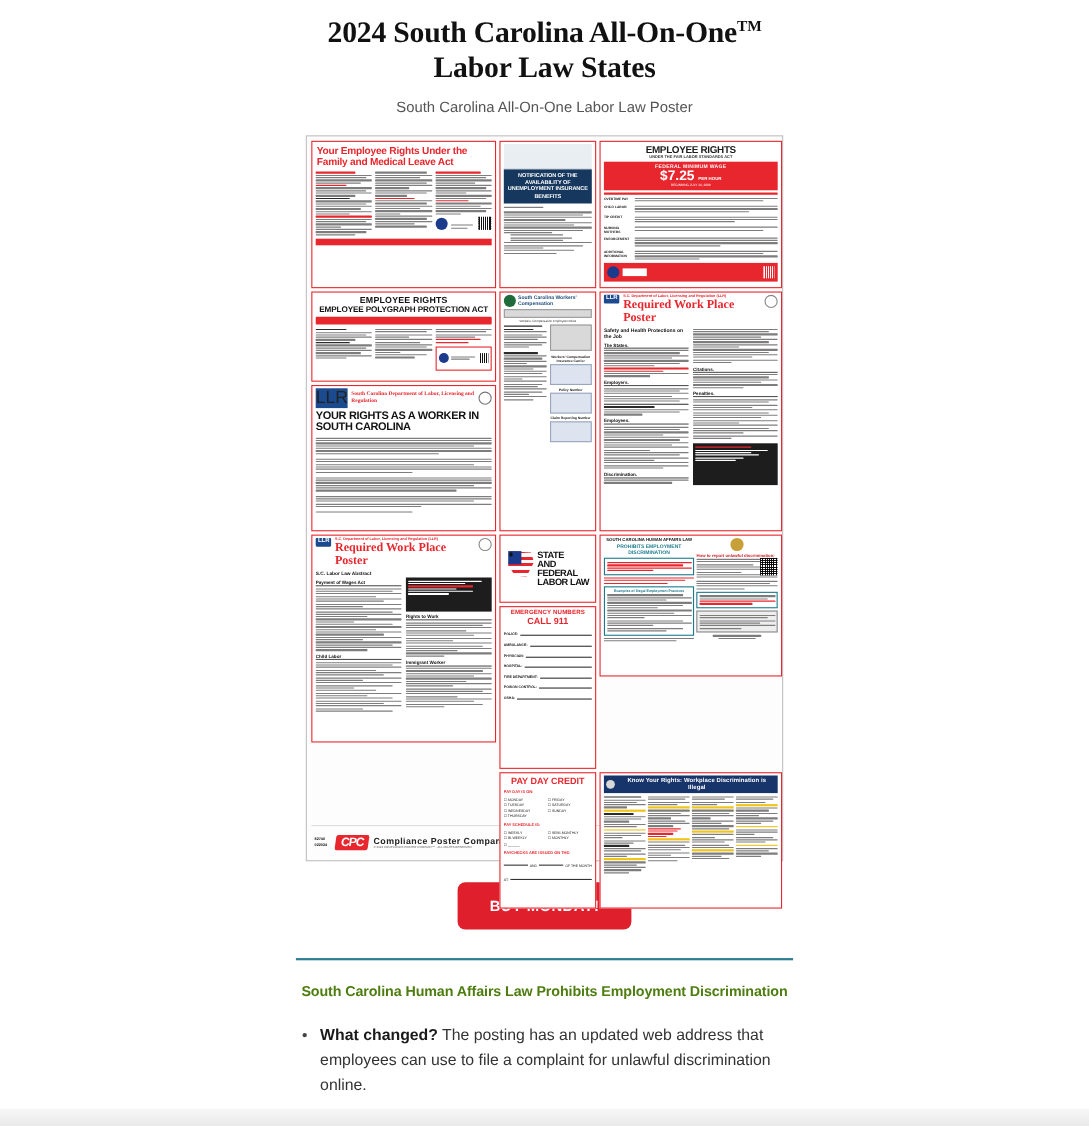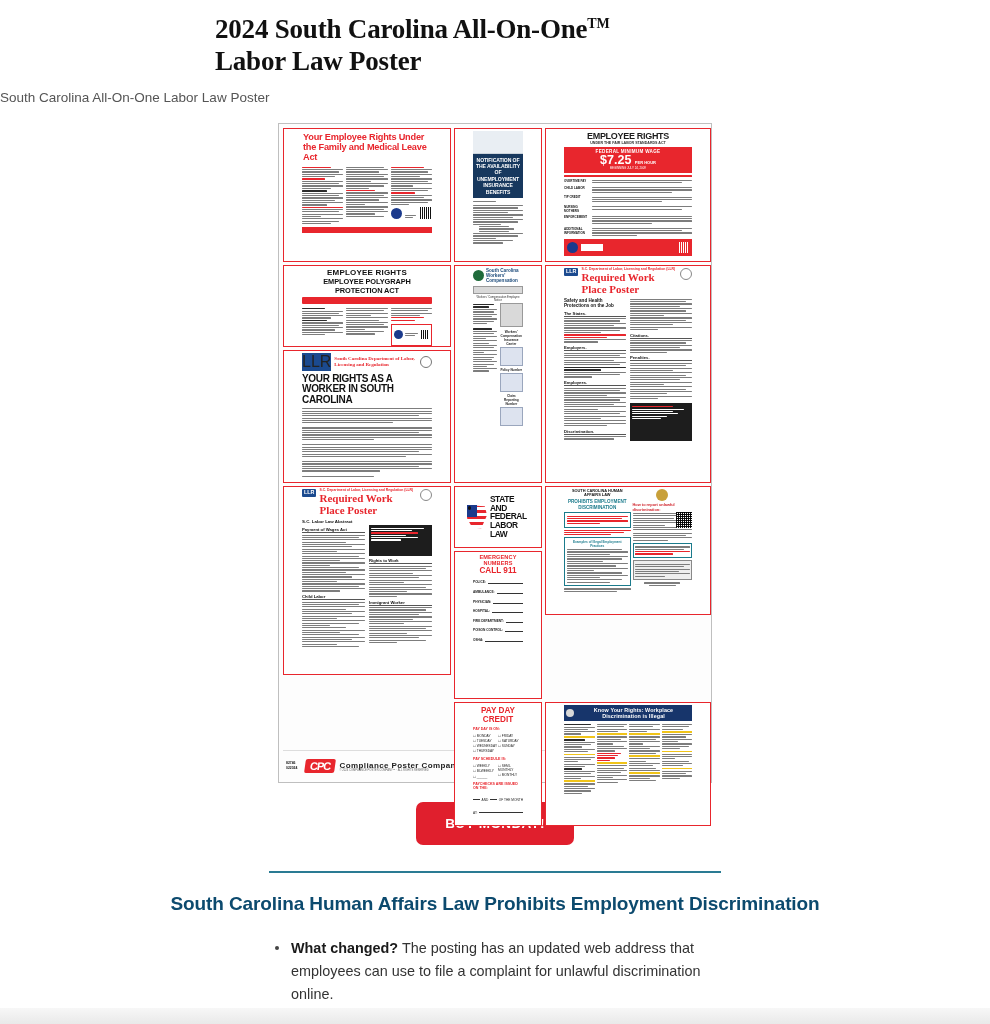--- a/index.html
+++ b/index.html
@@ -3,21 +3,21 @@
 <meta charset="utf-8">
 <style>
   html,body{margin:0;padding:0;}
   body{
     width:990px;height:1024px;overflow:hidden;background:#ffffff;
     font-family:"Liberation Sans",sans-serif;color:#222;
   }
   .page{position:relative;width:990px;height:1024px;}
 
   
-  .header{padding-top:14px;text-align:left;}
+  .header{padding-top:14px;text-align:center;}
   .prod-title{
     font-family:"Liberation Serif",serif;font-weight:bold;
     font-size:27px;line-height:1.18;color:#111;margin:0 auto;
     max-width:560px;letter-spacing:-0.2px;
   }
   .prod-title .tm{font-size:14px;vertical-align:super;}
   .prod-sub{
     margin-top:12px;font-size:13.5px;color:#555;
     font-family:"Liberation Sans",sans-serif;
   }
@@ -32,21 +32,21 @@
   .poster-grid{
     display:grid;grid-template-columns:168px 88px 166px;
     grid-auto-rows:min-content;column-gap:3px;row-gap:3px;
     height:622px;align-content:start;
   }
 
   
   .pn{
     border:1.6px solid #e8262d;background:#ffffff;
     box-sizing:border-box;overflow:hidden;position:relative;
-    padding:2px 18px;
+    padding:2px 3px;
   }
   .pn-sub{font-size:3.6px;color:#333;text-align:center;line-height:1.1;}
 
   
   .lines{display:block;}
   .ln{height:1.2px;background:#7d7d7d;margin:1.15px 0;border-radius:.5px;}
   .ln.r{background:#e8262d;}
   .ln.b{background:#2b2b2b;height:1.5px;}
   .ln.w80{width:80%}.ln.w90{width:90%}.ln.w60{width:60%}.ln.w45{width:45%}
   .ln.w70{width:70%}.ln.w100{width:100%}.ln.w55{width:55%}
@@ -106,21 +106,21 @@
   }
   .p-llr .seal{width:10px;height:10px;border-radius:50%;border:1px solid #888;margin-left:auto;flex:0 0 10px;}
   .p-llr .sec{font-size:4.2px;font-weight:bold;color:#111;border-bottom:.6px solid #555;margin:2.5px 0 1.5px;}
 
   
   .p-rights .hdr{display:flex;align-items:center;gap:3px;}
   .p-rights .big{font-size:10px;font-weight:bold;color:#111;line-height:1.05;margin:3px 0 3px;letter-spacing:-.3px;}
 
   
   .p-flag{display:flex;align-items:center;justify-content:center;}
-  .flaglogo{display:flex;align-items:center;gap:2px;}
+  .flaglogo{display:flex;gap:2px;}
   .flag-sc{width:26px;height:26px;position:relative;}
   .flag-sc .stripes{position:absolute;inset:0;background:
      repeating-linear-gradient(#e8262d 0 3px,#fff 3px 6px);
      clip-path:polygon(14% 6%,86% 10%,96% 44%,70% 94%,30% 92%,6% 55%);}
   .flag-sc .canton{position:absolute;left:6%;top:6%;width:46%;height:46%;background:#1b3a8c;}
   .flag-sc .moon{position:absolute;left:9%;top:9%;width:14%;height:16%;background:#111;border-radius:50%;}
   .flaglogo .txt{font-weight:bold;font-size:8.4px;line-height:1.02;color:#111;letter-spacing:-.4px;}
 
   
   .p-emg .t1{color:#e8262d;font-weight:bold;font-size:5.6px;text-align:center;letter-spacing:.1px;}
@@ -191,22 +191,22 @@
     font-family:"Liberation Sans",sans-serif;
   }
 
   
   .divider{width:452px;height:2px;background:#2a7b93;margin:26px auto 0;}
   .wn-title{
     text-align:center;margin-top:16px;font-family:"Liberation Serif",serif;
     font-weight:bold;font-size:22px;color:#1d6f87;
   }
   .wn-sub{
-    text-align:center;margin-top:20px;font-size:19px;font-weight:bold;
-    color:#0c4a6e;letter-spacing:-.1px;
+    text-align:center;margin-top:20px;font-size:13px;font-weight:bold;
+    color:#4d7c0f;letter-spacing:-.1px;
   }
   .wn-list{margin:22px 0 0 0;padding:0;list-style:none;width:452px;margin-left:auto;margin-right:auto;}
   .wn-list li{
     position:relative;padding-left:22px;font-size:14.4px;line-height:1.62;
     color:#333;margin-bottom:19px;
   }
   .wn-list li::before{
     content:"";position:absolute;left:6px;top:9px;width:4px;height:4px;
     background:#444;border-radius:50%;
   }
@@ -218,21 +218,21 @@
   }
 </style>
 </head>
 <body>
 
 <div class="page">
 
   <div class="header">
     <h1 class="prod-title">
       <span>2024 South Carolina All-On-One</span><span class="tm">TM</span><br>
-      <span>Labor Law Poster</span>
+      <span>Labor Law States</span>
     </h1>
     <div class="prod-sub">South Carolina All-On-One Labor Law Poster</div>
   </div>
 
   <div class="poster-wrap">
     <div class="poster">
       <div class="poster-grid">
 
         <div class="pn p-fmla" style="grid-column:1;grid-row:1;height:134px;">
           <div class="hd">Your Employee Rights Under the Family and Medical Leave Act</div>

